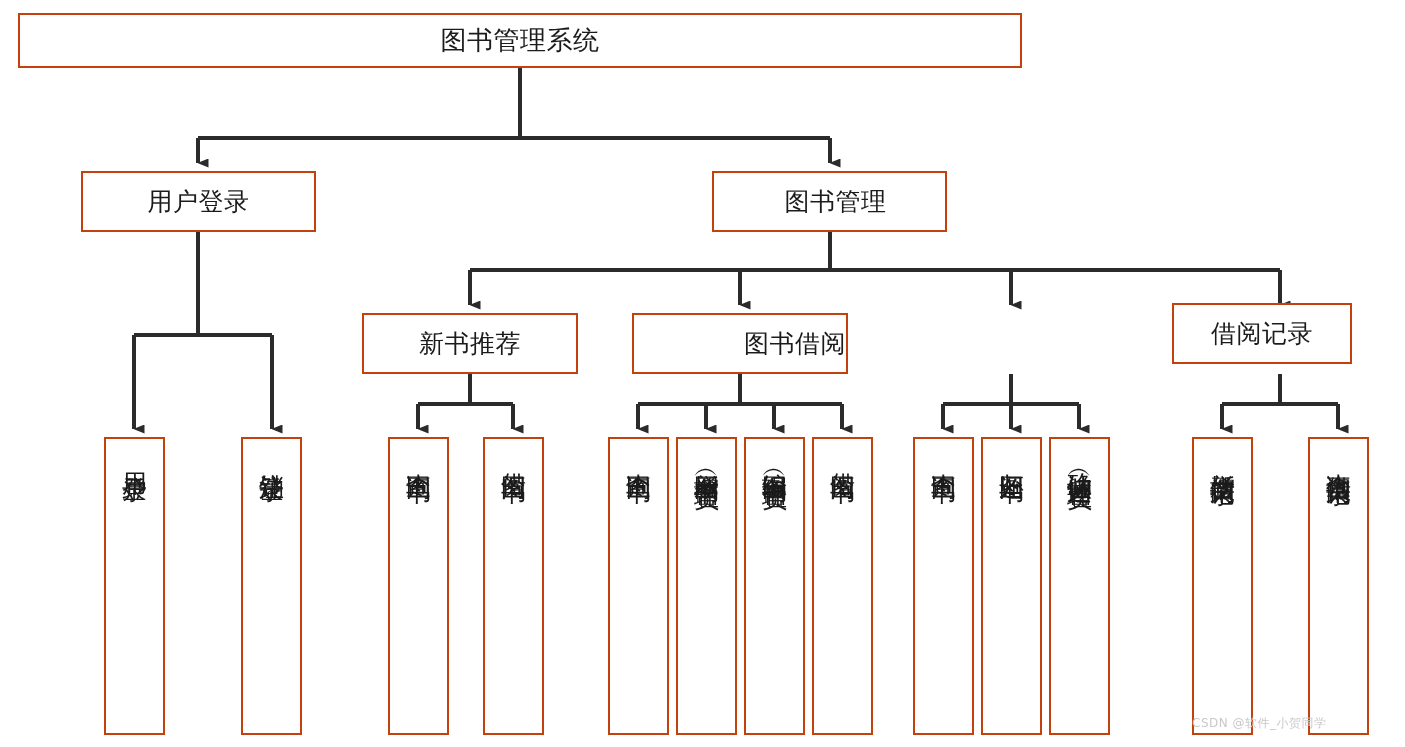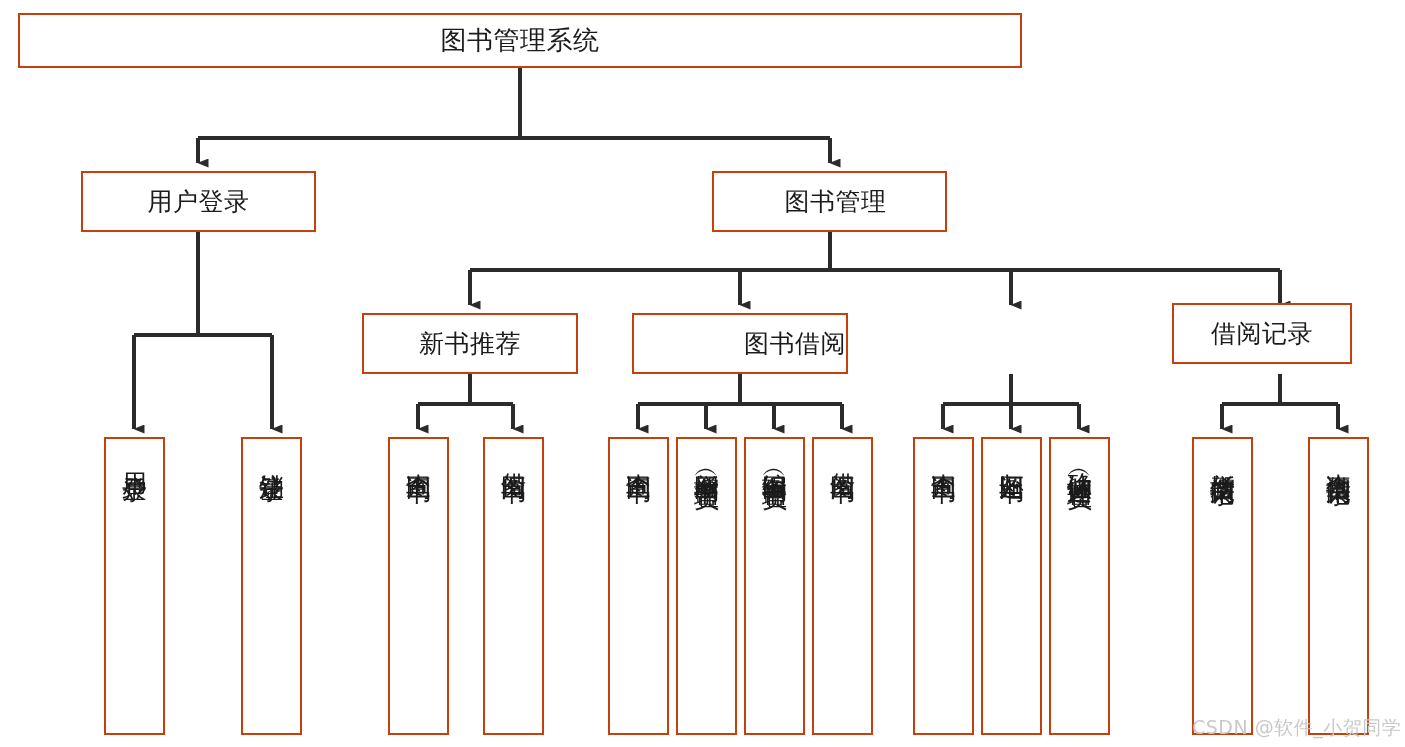--- a/index.html
+++ b/index.html
@@ -36,21 +36,21 @@
     writing-mode:vertical-rl;
     text-orientation:upright;
     font-size:25px;
     line-height:1.0;
     letter-spacing:2px;
     white-space:nowrap;
   }
   .watermark{
     position:absolute;
     color:#c9c9c9;
-    font-size:19px;
+    font-size:12px;
     white-space:nowrap;
     letter-spacing:0.5px;
   }
 </style>
 </head>
 <body>
 
 <div id="canvas">
 
   <svg class="edges" viewBox="0 0 1405 747">

